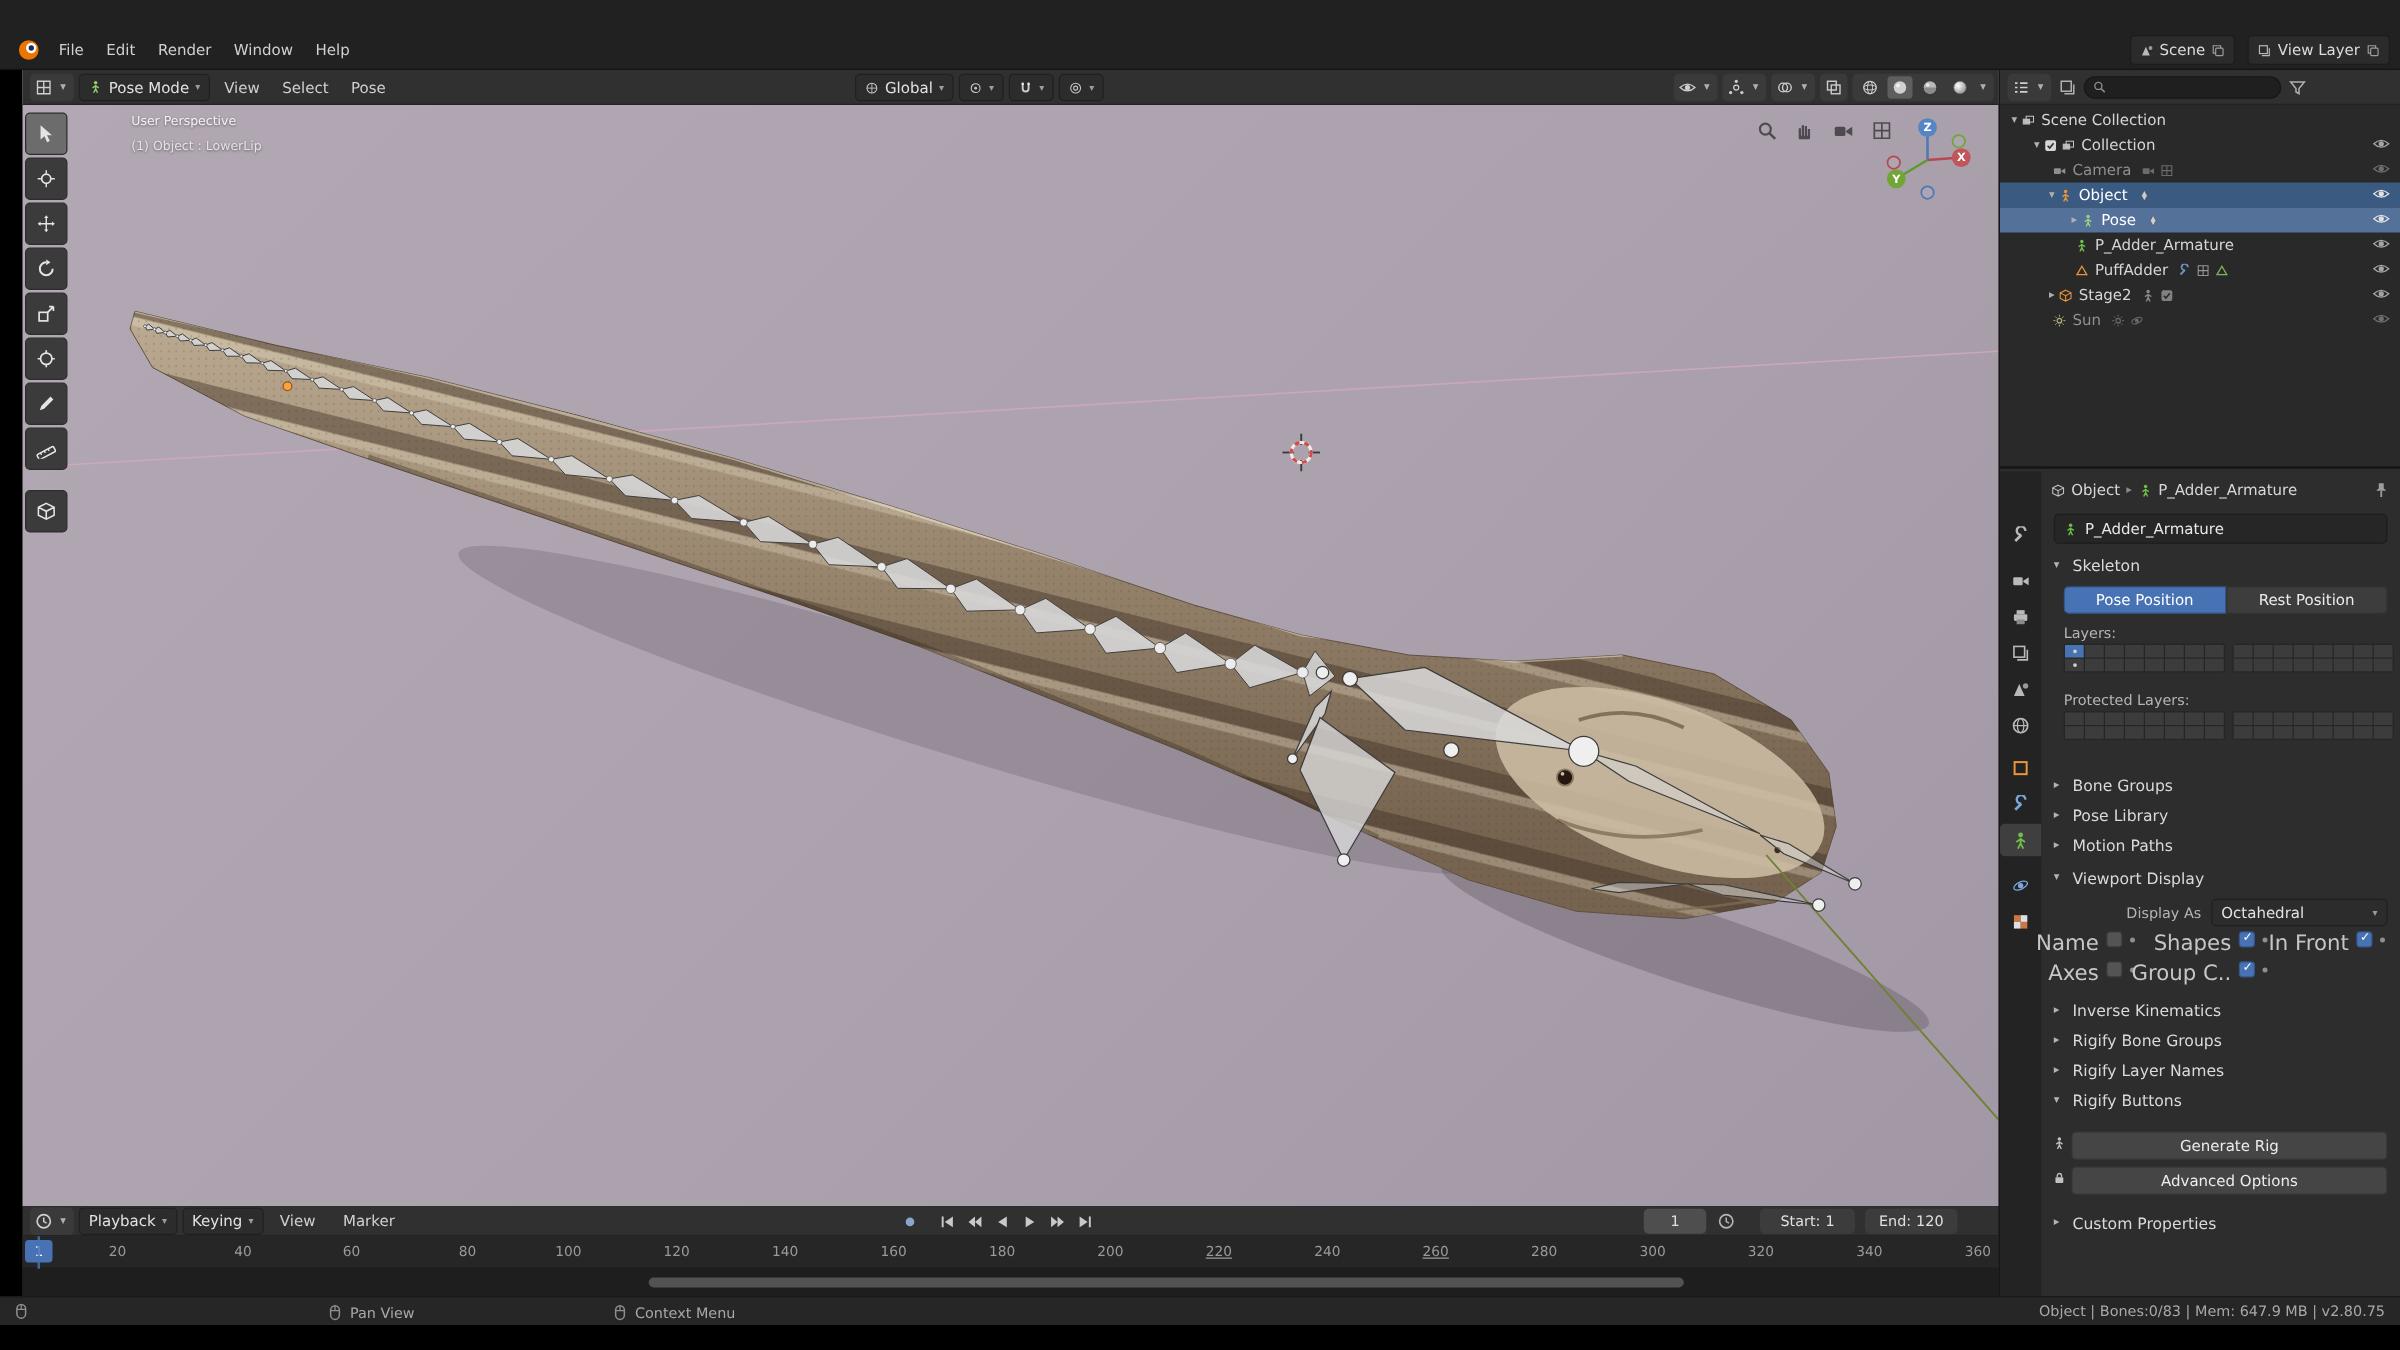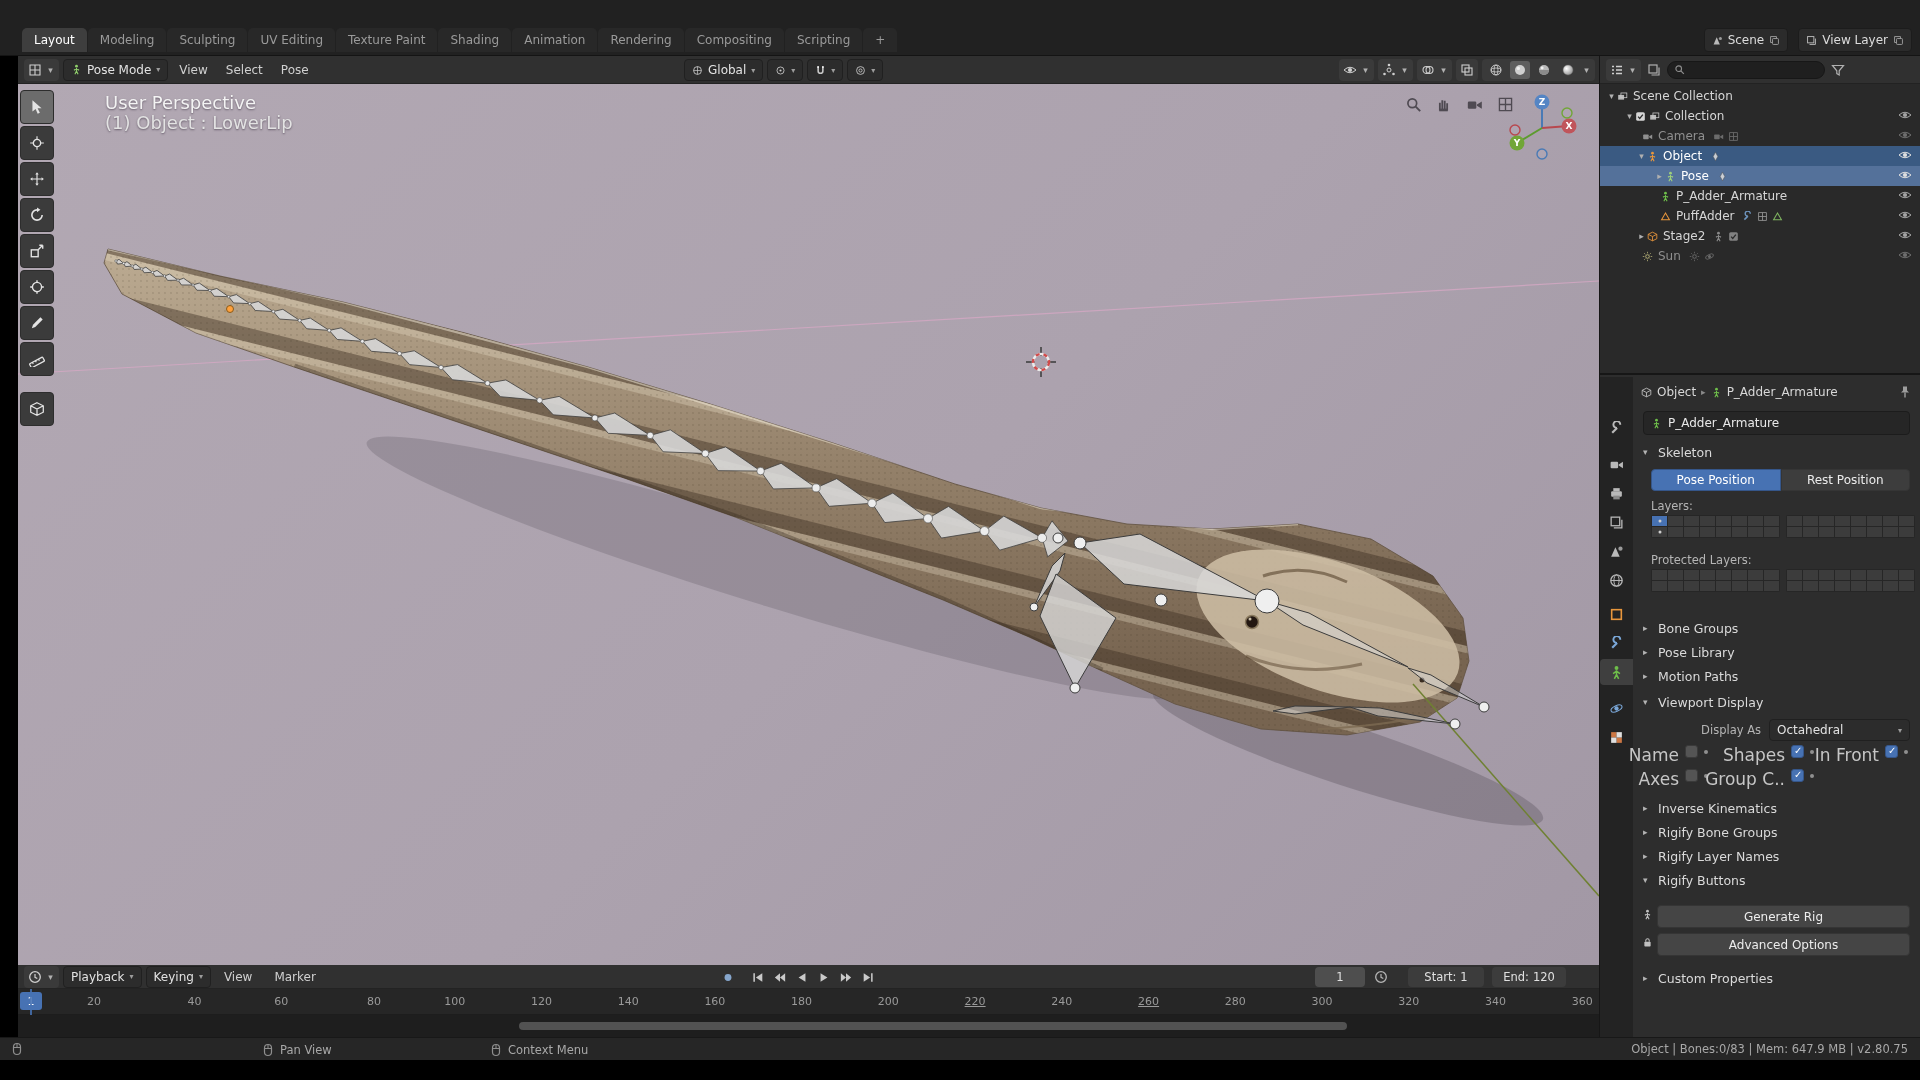--- a/index.html
+++ b/index.html
@@ -29,21 +29,21 @@
   #vp-header{position:absolute;left:0;top:0;width:100%;height:28px;background:#303030;border-bottom:1px solid #232323;display:flex;align-items:center;padding:0 6px;gap:4px}
   #vp-header .mi{padding:0 7px}
   .hgrp{background:#3a3a3a;border-radius:4px;padding:0 4px;height:22px;display:flex;align-items:center;gap:4px;color:#cfcfcf}
   .hgrp .caret{width:9px}
   .shade-pill{display:flex;align-items:center;justify-content:center;width:20px;height:18px;border-radius:3px}
   .shade-pill.active{background:#5e5e5e}
   #vp-toolbar{position:absolute;left:2px;top:34px;display:flex;flex-direction:column;gap:2px}
   .tool{width:34px;height:34px;background:#3b3b3b;border:1px solid #2d2d2d;border-radius:4px;display:flex;align-items:center;justify-content:center;color:#e4e4e4}
   .tool.active{background:#6c6c6c}
   .tool .ic{width:16px;height:16px}
-  .vp-text{position:absolute;color:#f4f4f4;text-shadow:0 1px 2px rgba(40,30,45,.55);font-size:18px}
+  .vp-text{position:absolute;color:#f4f4f4;text-shadow:0 1px 2px rgba(40,30,45,.55);font-size:10px}
   .navic{position:absolute;width:24px;height:24px;color:#4f4a52;display:flex;align-items:center;justify-content:center}
   .navic .ic{width:17px;height:17px}
   
   #timeline{position:absolute;left:18px;top:965px;width:1581px;height:72px;background:#303030}
   #tl-header{position:absolute;left:0;top:0;width:100%;height:24px;display:flex;align-items:center;gap:4px;padding:0 6px;border-bottom:1px solid #232323}
   #tl-ruler{position:absolute;left:0;top:24px;width:100%;height:26px;background:#262626;border-bottom:1px solid #1d1d1d}
   #tl-scroll{position:absolute;left:0;top:50px;width:100%;height:22px;background:#1e1e1e}
   .rlabel{position:absolute;top:6px;transform:translateX(-50%);color:#9a9a9a;font-size:11px}
   #playhead-box{position:absolute;left:2px;top:3px;width:22px;height:18px;background:#4772b3;border-radius:3px;color:#fff;font-size:11px;display:flex;align-items:center;justify-content:center}
   #playhead-line{position:absolute;left:12px;top:24px;width:2px;height:48px;background:rgba(71,114,179,.85)}
@@ -82,32 +82,33 @@
   .cb.on::after{content:"✓";color:#fff;font-size:10px;position:absolute;left:2px;top:-1px}
   .cdot{position:absolute;width:4px;height:4px;border-radius:50%;background:#8f8f8f}
   .cblab{position:absolute;color:#c6c6c6;font-size:17px;text-align:right}
   
   #statusbar{position:absolute;left:0;top:1037px;width:1920px;height:23px;background:#262626;border-top:1px solid #181818;color:#a8a8a8;font-size:11.5px}
 </style>
 </head>
 <body>
 
 <div id="topbar">
-  <div class="tb-row" style="margin-left:14px">
-    <span class="tab active nw">Layout</span>
-    <span class="tab nw">Modeling</span>
-    <span class="tab nw">Sculpting</span>
-    <span class="tab nw">UV Editing</span>
-    <span class="tab nw">Texture Paint</span>
-    <span class="tab nw">Shading</span>
-    <span class="tab nw">Animation</span>
-    <span class="tab nw">Rendering</span>
-    <span class="tab nw">Compositing</span>
-    <span class="tab nw">Scripting</span>
-    <span class="tab nw">+</span>
+  <div class="tb-row">
+    <span class="ic" style="width:18px;height:18px;margin:0 6px">
+        <svg viewBox="0 0 16 16">
+          <circle cx="8" cy="8" r="7" fill="#ea7600"></circle>
+          <circle cx="9.8" cy="6.6" r="3.7" fill="#fff"></circle>
+          <circle cx="9.8" cy="6.6" r="1.9" fill="#1d2b53"></circle>
+        </svg>
+      </span>
+    <span class="mi nw">File</span>
+    <span class="mi nw">Edit</span>
+    <span class="mi nw">Render</span>
+    <span class="mi nw">Window</span>
+    <span class="mi nw">Help</span>
   </div>
   <div style="margin-left:auto;display:flex;gap:10px;align-items:flex-end">
     <div class="tb-grp">
       <span class="ic sm" style="color:#b9b9b9">
           <svg viewBox="0 0 14 14">
             <path d="M6 3L10 12H2Z" fill="currentColor"></path>
             <circle cx="10.7" cy="4.4" r="2" fill="#9a9a9a"></circle>
           </svg>
         </span>
       <span class="nw">Scene</span>

